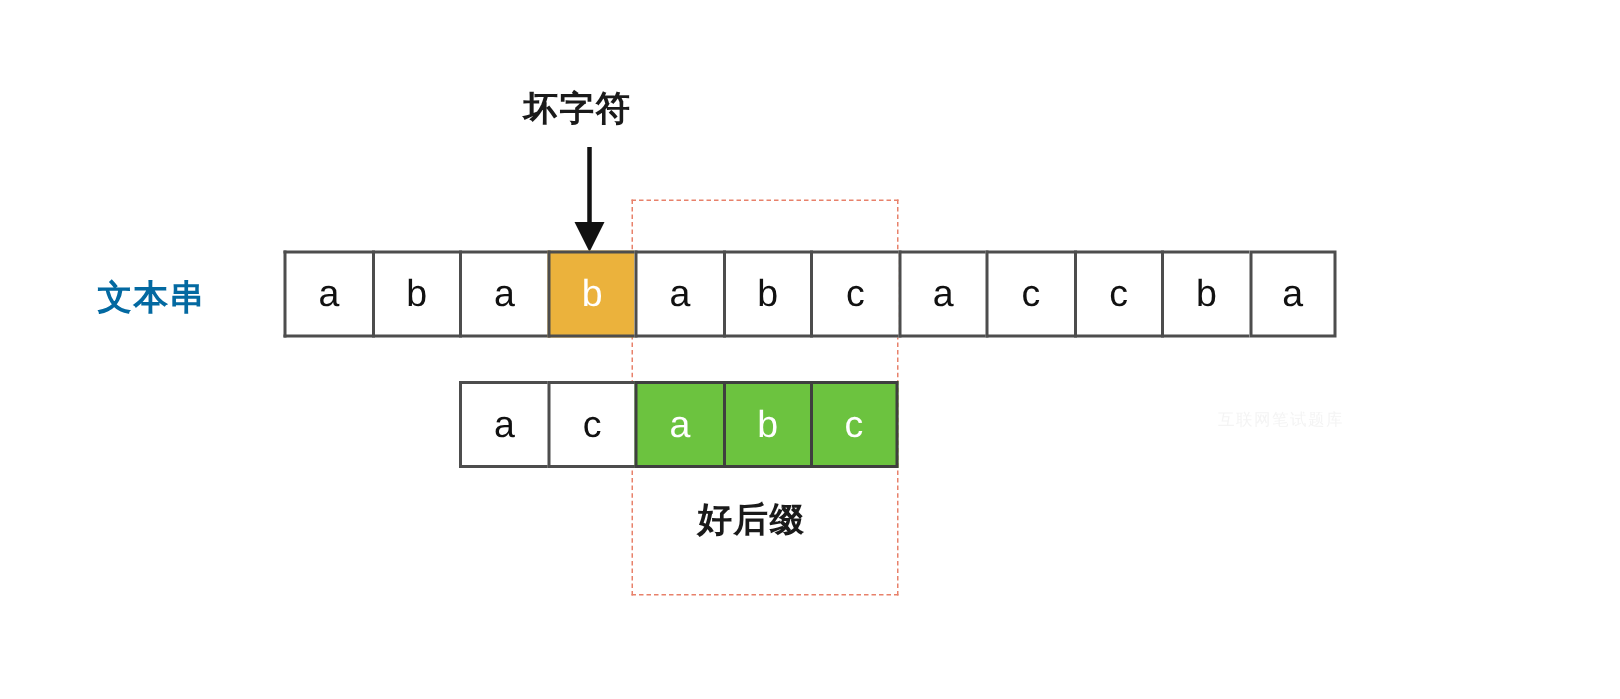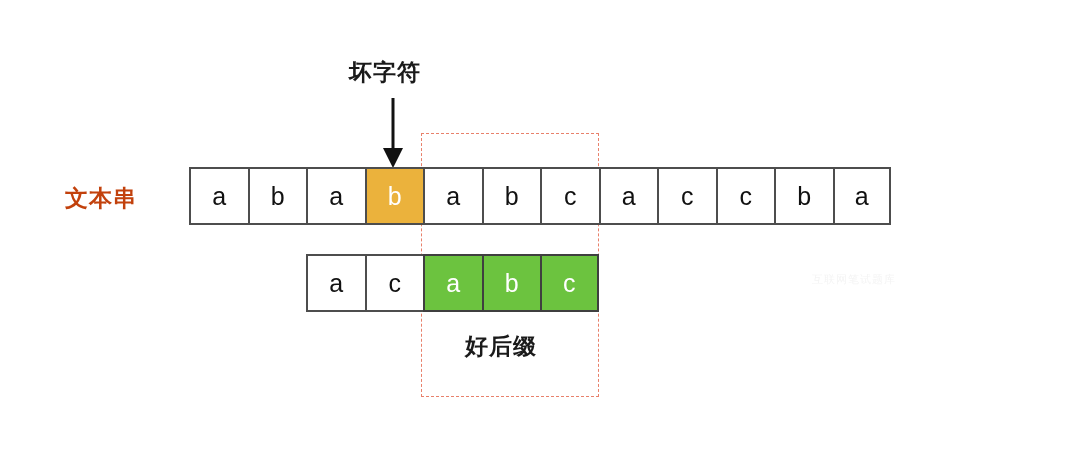--- a/index.html
+++ b/index.html
@@ -17,21 +17,21 @@
     background: #ffffff;
     overflow: hidden;
     text-decoration: underline;
   }
 
   
   .row-label {
     position: absolute;
     font-size: 23px;
     font-weight: 700;
-    color: #c2410c;
+    color: #0369a1;
     letter-spacing: 1px;
     white-space: nowrap;
   }
   #label-text-string  { left: 65px;  top: 183px; }
   #label-pattern      { left: 61px;  top: 270px; }
 
   
   .annot-label {
     position: absolute;
     font-size: 23px;

